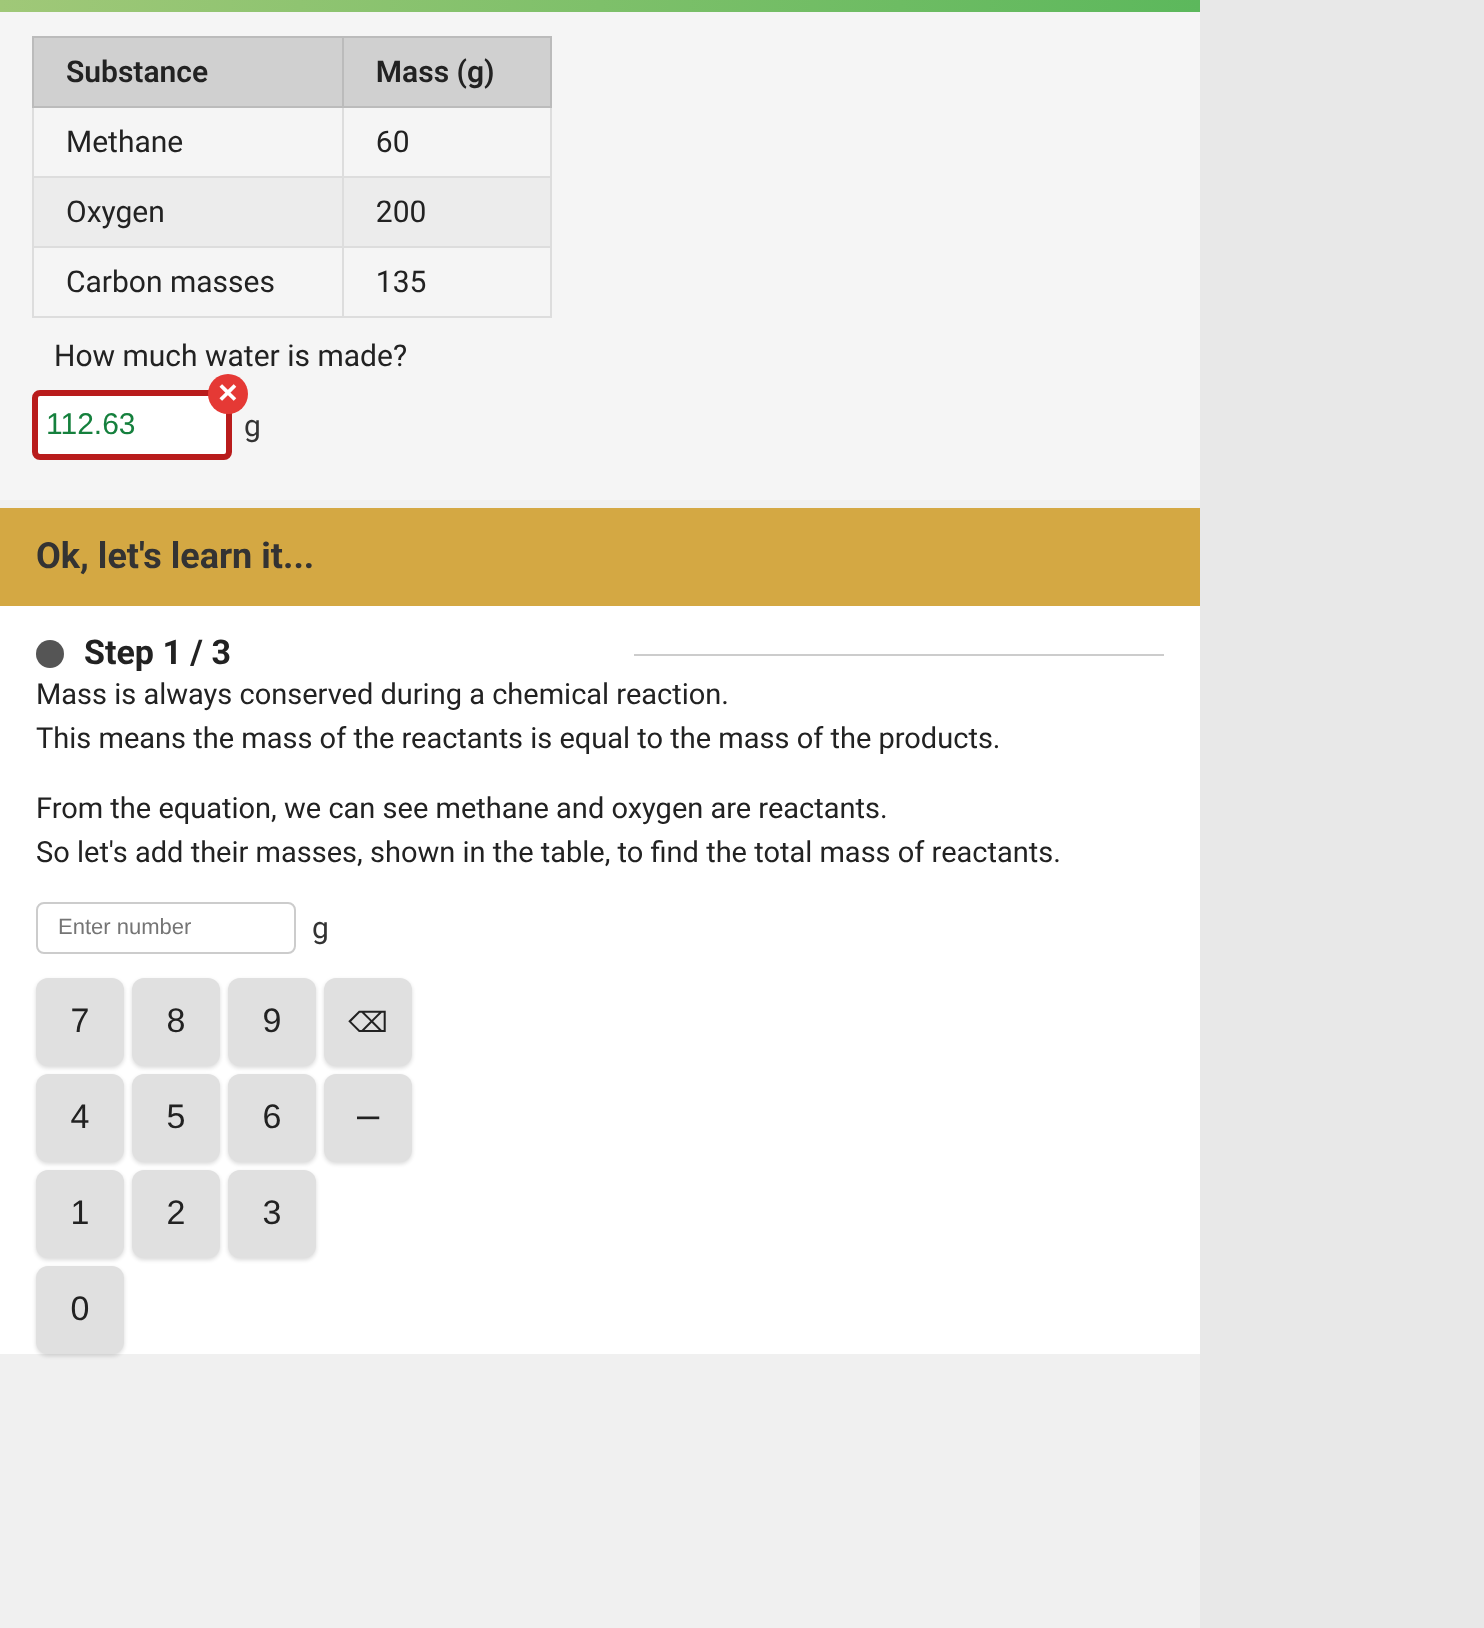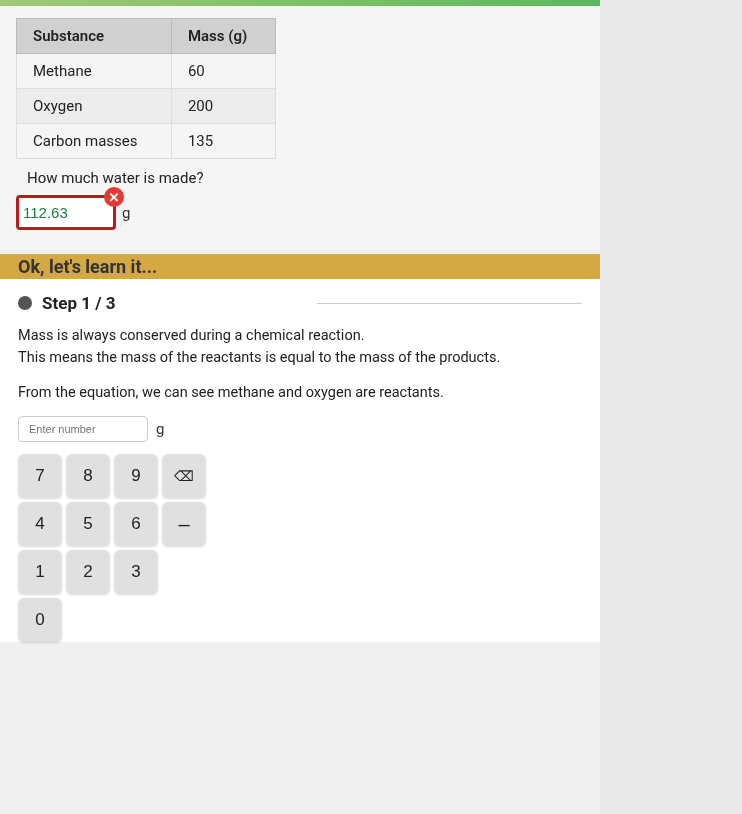--- a/index.html
+++ b/index.html
@@ -116,38 +116,37 @@
     }
 
     .unit-label {
       font-size: 15px;
       color: #333;
     }
 
     
     .learn-banner {
       background: #d4a843;
-      padding: 2px 18px;
+      padding: 14px 18px;
       font-size: 18px;
       font-weight: 700;
       color: #333;
       margin-top: 4px;
     }
 
     
     .step-section {
       background: #fff;
       padding: 14px 18px 0 18px;
     }
 
     .step-header {
       display: flex;
       align-items: center;
       gap: 10px;
-      margin-bottom: 12px;
     }
 
     .step-dot {
       width: 14px;
       height: 14px;
       background: #555;
       border-radius: 50%;
       flex-shrink: 0;
     }
 
@@ -290,20 +289,21 @@
     <div class="step-header">
       <div class="step-dot"></div>
       <span class="step-title">Step 1 / 3</span>
       <div class="step-divider"></div>
     </div>
 
     <div class="step-body" id="step-body">
     <p>Mass is always conserved during a chemical reaction.</p>
         <p>This means the mass of the reactants is equal to the mass of the products.</p>
         <p class="paragraph-gap">From the equation, we can see methane and oxygen are reactants.</p>
+        <p>So let's add their masses, shown in the table, to find the total mass of reactants.</p>
       </div>
 
     <div class="number-input-row">
       <input class="number-input" placeholder="Enter number" style="">
       <span class="unit-label">g</span>
     </div>
 
     <div class="keypad" id="keypad">
     <div class="keypad-row">
           <button class="key-btn">7</button>

